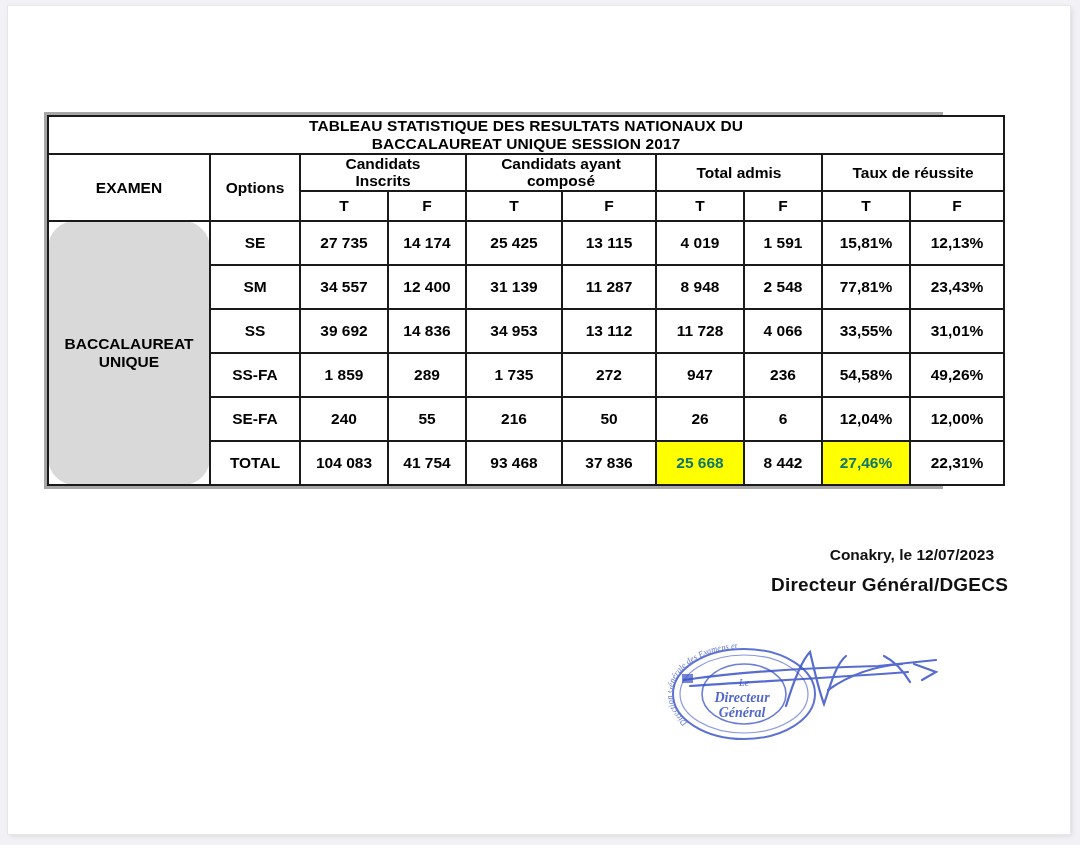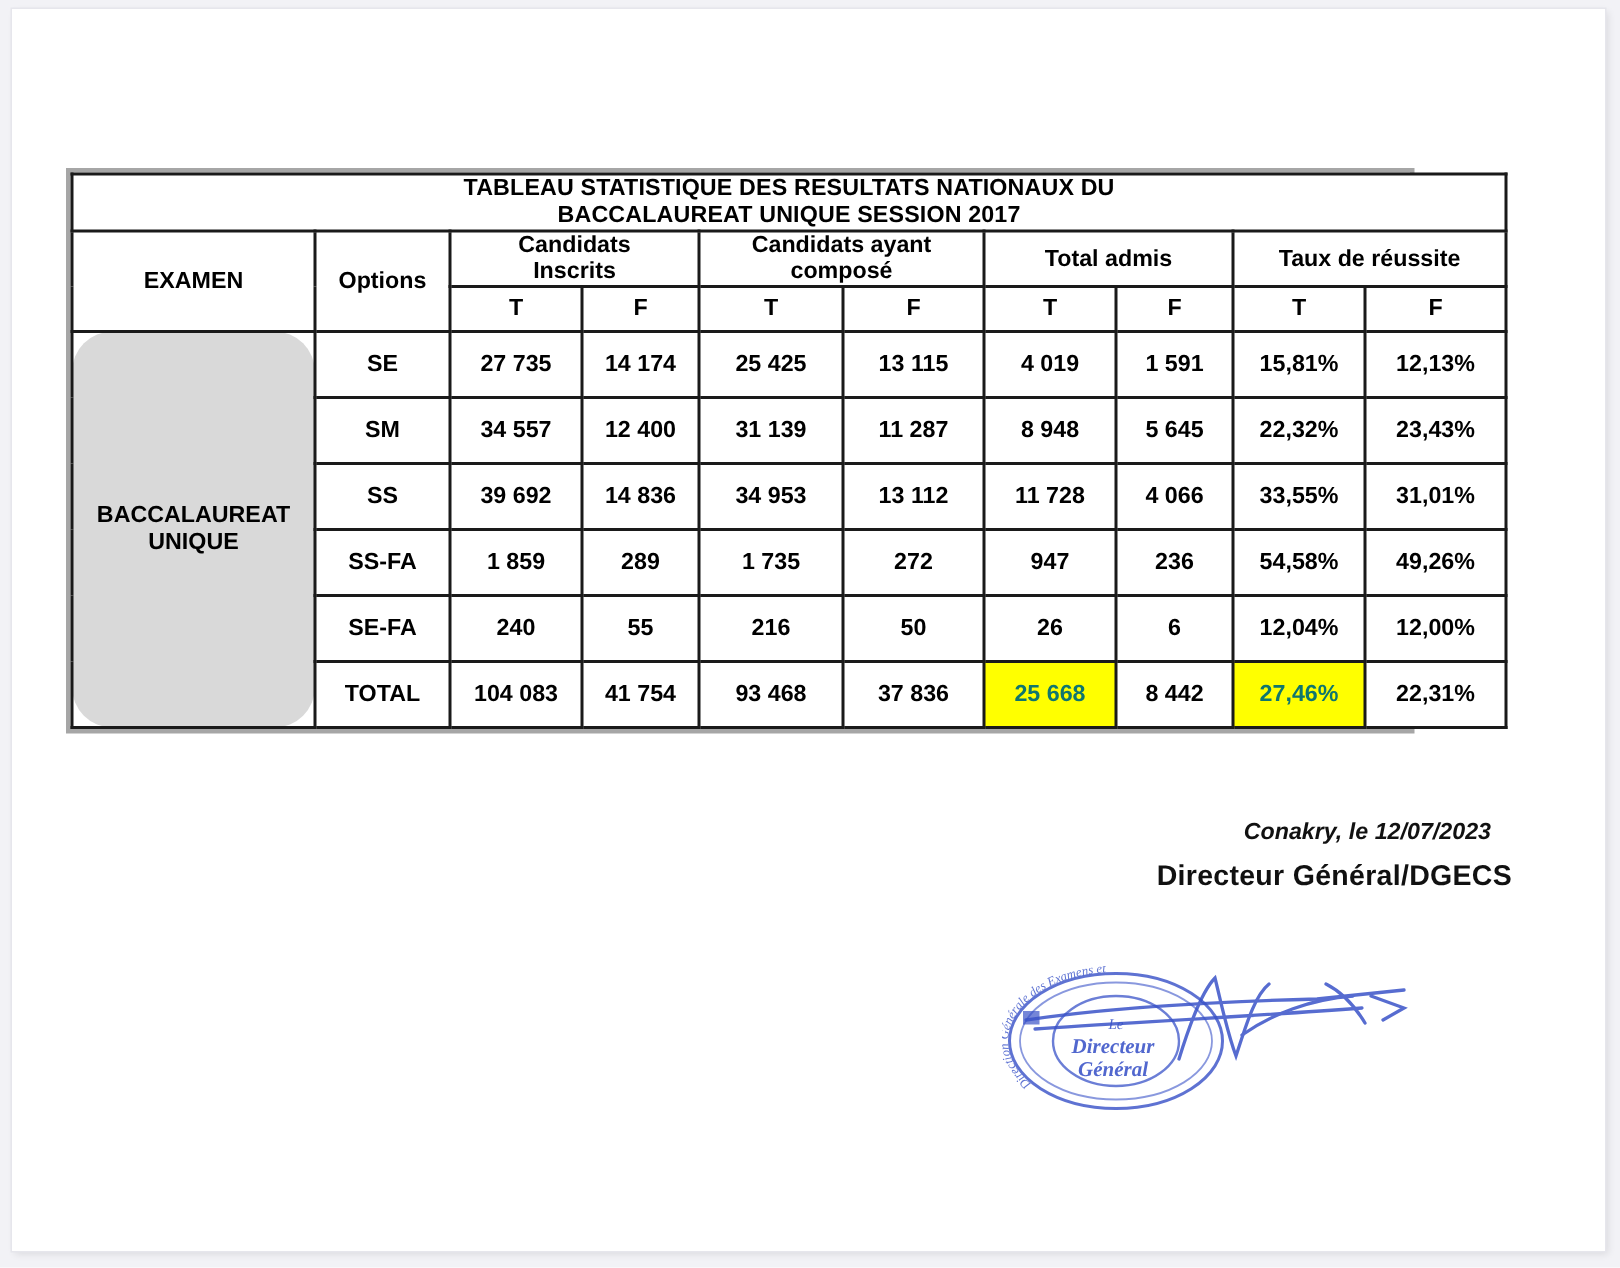--- a/index.html
+++ b/index.html
@@ -69,21 +69,21 @@
   .trow td{font-size:17.5px;height:42px;margin-left:16px;}
 
   
   .sig{
     position:absolute;
     left:660px;top:540px;
     width:340px;
     text-align:center;
   }
   .sig-date{
-    font-size:15.5px;font-weight:bold;font-style:italic;
+    font-size:15.5px;font-weight:bold;
     color:#111;text-align:right;padding-right:14px;
   }
   .sig-role{
     font-size:19px;font-weight:bold;color:#111;
     margin-top:10px;text-align:right;letter-spacing:.2px;
   }
   .sig-block{position:relative;height:120px;margin-top:2px;}
   .sig-name{
     position:absolute;left:50px;top:96px;width:250px;
     font-size:21px;font-weight:bold;color:#111;
@@ -172,22 +172,22 @@
       <td>12,13%</td>
     </tr>
 
     <tr class="drow">
       <td class="opt-cell">SM</td>
       <td>34 557</td>
       <td>12 400</td>
       <td class="red">31 139</td>
       <td>11 287</td>
       <td class="red">8 948</td>
-      <td>5 645</td>
-      <td class="red">22,32%</td>
+      <td>2 548</td>
+      <td class="red">77,81%</td>
       <td>23,43%</td>
     </tr>
 
     <tr class="drow">
       <td class="opt-cell">SS</td>
       <td>39 692</td>
       <td>14 836</td>
       <td class="red">34 953</td>
       <td>13 112</td>
       <td class="red">11 728</td>

